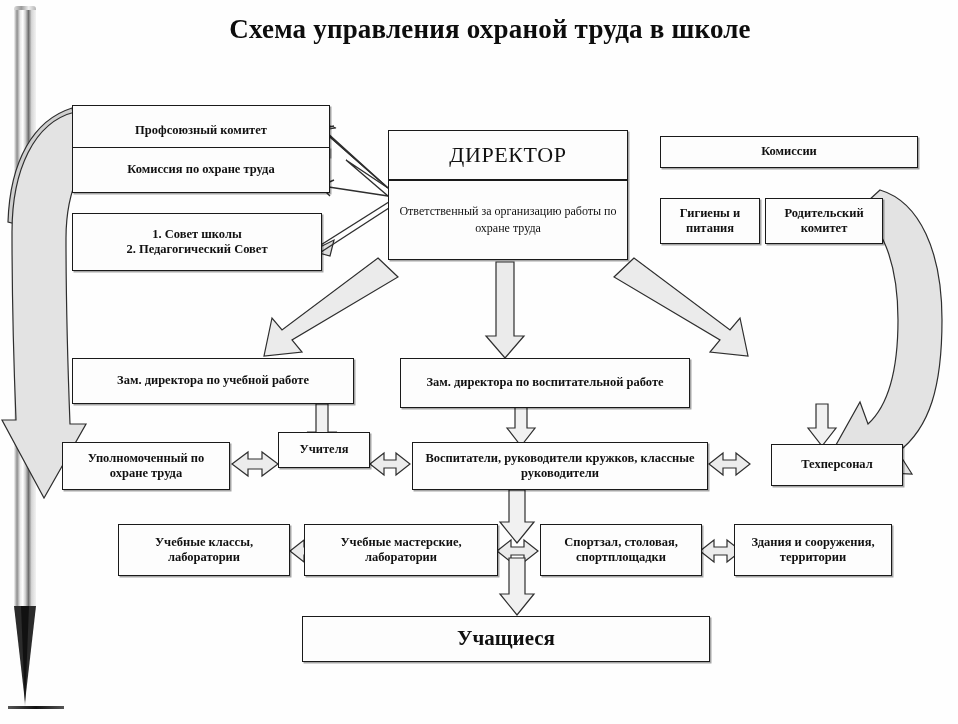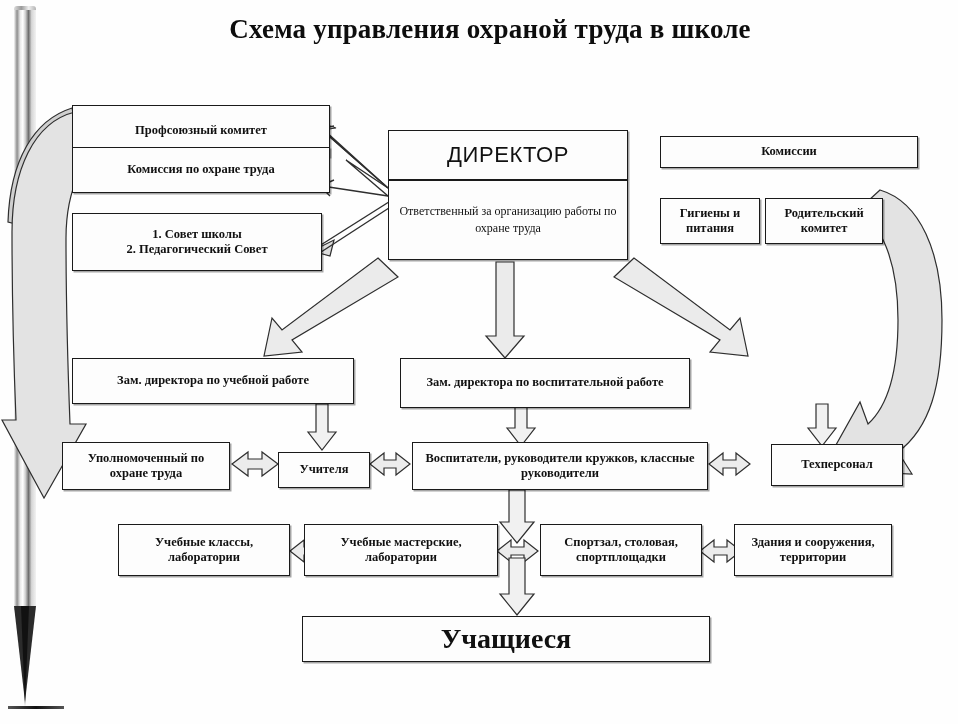--- a/index.html
+++ b/index.html
@@ -30,21 +30,21 @@
     font-family:"Liberation Serif","DejaVu Serif",serif;}
 
   
   .node{position:absolute;box-sizing:border-box;background:#fdfdfd;
     border:1.6px solid #1a1a1a;display:flex;align-items:center;
     justify-content:center;text-align:center;line-height:1.22;
     font-size:12.5px;font-weight:bold;color:#111;padding:2px 5px;
     box-shadow:1.5px 1.5px 0 rgba(0,0,0,.35);}
   .node.big{font-size:22px;letter-spacing:.6px;
      font-family:"Liberation Sans","DejaVu Sans",sans-serif;font-weight:normal;}
-  .node.big2{font-size:28px;font-weight:bold;}
+  .node.big2{font-size:21px;font-weight:bold;}
   .node.plain{font-size:12px;font-weight:normal;}
 
   
   #arrows{position:absolute;left:0;top:0;width:958px;height:724px;
     pointer-events:none;}
 </style>
 </head>
 <body>
 
 <div id="stage">
@@ -115,38 +115,38 @@
 
   <div class="title">Схема управления охраной труда в школе</div>
 
   <div class="node" style="left:72px;top:105px;width:258px;height:52px;">Профсоюзный комитет</div>
 
   <div class="node" style="left:72px;top:147px;width:258px;height:46px;">Комиссия по охране труда</div>
 
   <div class="node" style="left:72px;top:213px;width:250px;height:58px;white-space:pre-line;">1. Совет школы
 2. Педагогический Совет</div>
 
-  <div class="node big" style="left:388px;top:130px;width:240px;height:50px;">ДИРЕКТОР</div>
+  <div class="node big" style="left:388px;top:130px;width:240px;height:50px;font-family:Liberation Serif, serif;">ДИРЕКТОР</div>
 
   <div class="node plain" style="left:388px;top:180px;width:240px;height:80px;line-height:1.45;">Ответственный за организацию работы по охране труда</div>
 
   <div class="node" style="left:660px;top:136px;width:258px;height:32px;font-weight:bold;">Комиссии</div>
 
   <div class="node" style="left:660px;top:198px;width:100px;height:46px;">Гигиены и питания</div>
 
   <div class="node" style="left:765px;top:198px;width:118px;height:46px;">Родительский комитет</div>
 
   <div class="node" style="left:72px;top:358px;width:282px;height:46px;">Зам. директора по учебной работе</div>
 
   <div class="node" style="left:400px;top:358px;width:290px;height:50px;">Зам. директора по воспитательной работе</div>
 
 
   <div class="node" style="left:62px;top:442px;width:168px;height:48px;">Уполномоченный по охране труда</div>
 
-  <div class="node" style="left:278px;top:452px;width:92px;height:36px;">Учителя</div>
+  <div class="node" style="left:278px;top:432px;width:92px;height:36px;">Учителя</div>
 
   <div class="node" style="left:412px;top:442px;width:296px;height:48px;">Воспитатели, руководители кружков, классные руководители</div>
 
   <div class="node" style="left:752px;top:444px;width:132px;height:42px;margin-left:19px;">Техперсонал</div>
 
   <div class="node" style="left:118px;top:524px;width:172px;height:52px;">Учебные классы, лаборатории</div>
 
   <div class="node" style="left:304px;top:524px;width:194px;height:52px;">Учебные мастерские, лаборатории</div>
 
   <div class="node" style="left:540px;top:524px;width:162px;height:52px;">Спортзал, столовая, спортплощадки</div>

